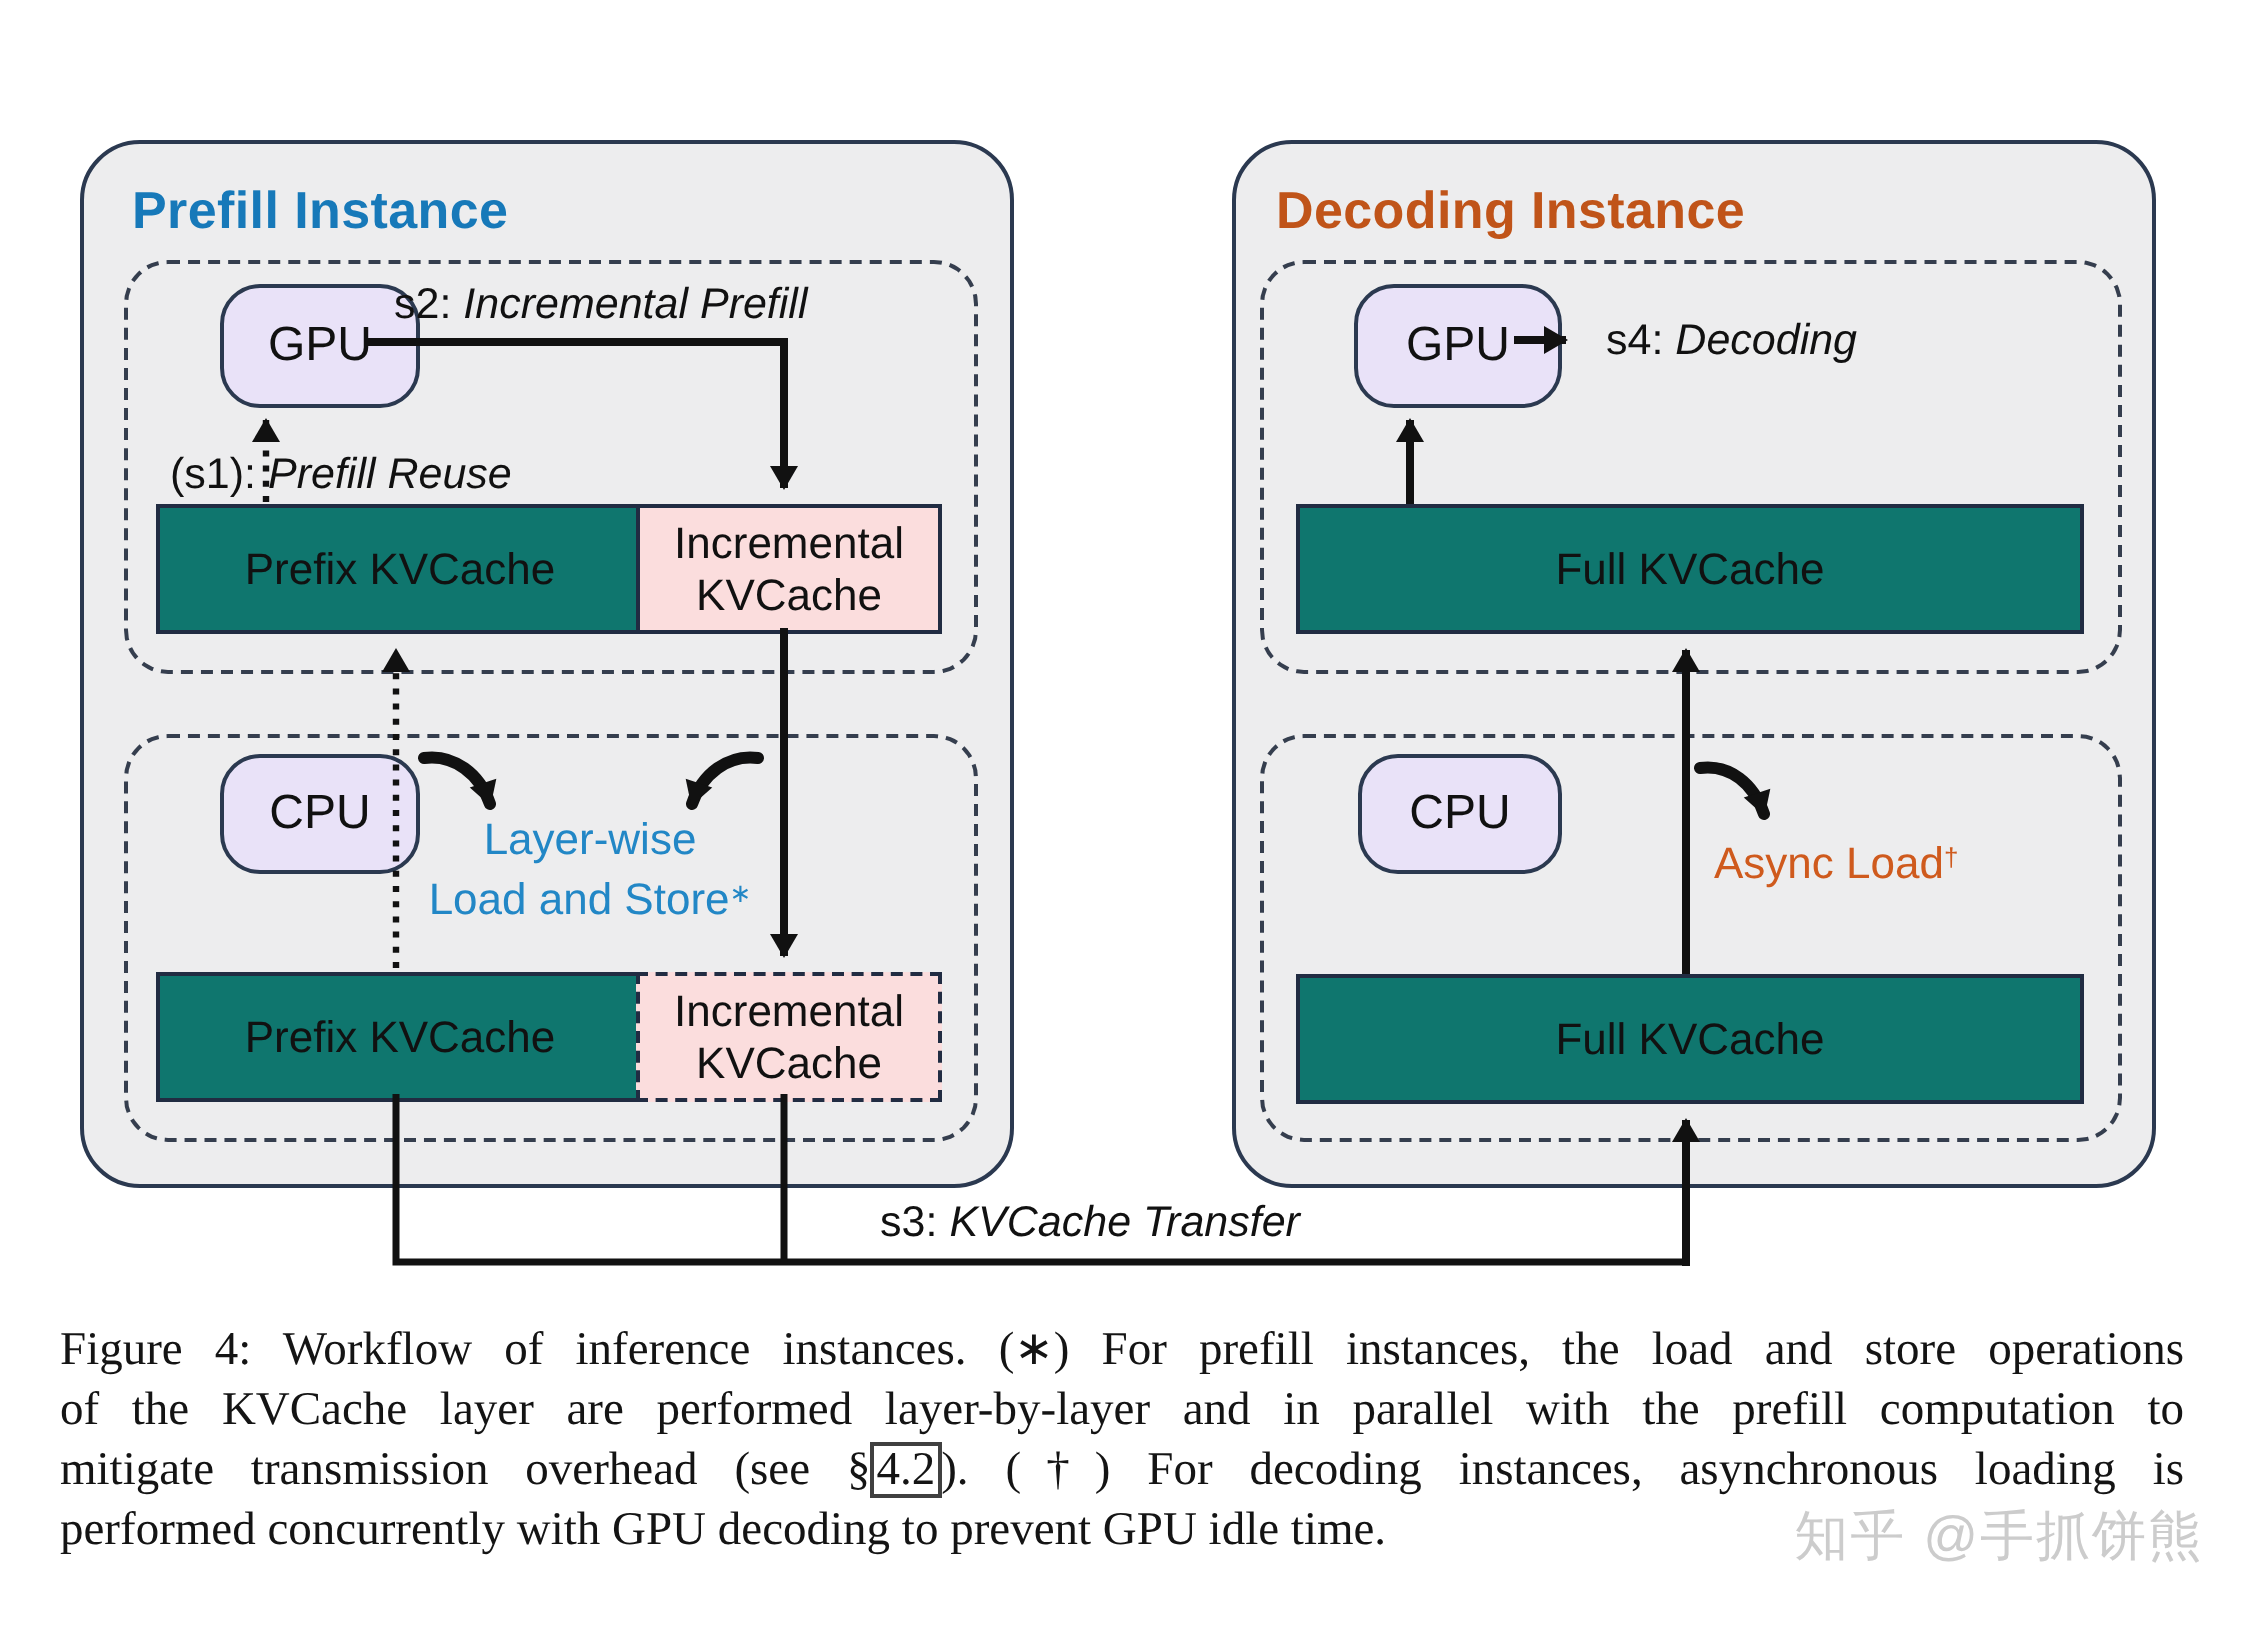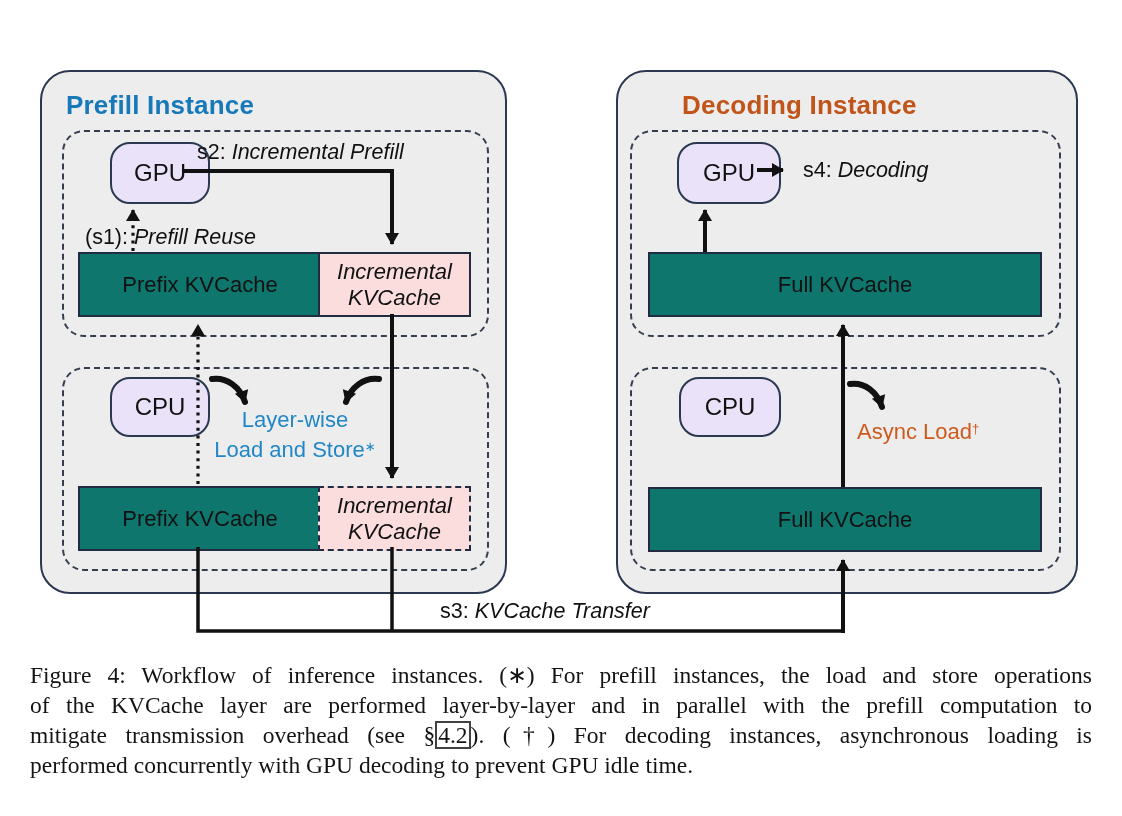--- a/index.html
+++ b/index.html
@@ -6,42 +6,42 @@
   .page{position:relative;width:1122px;height:816px;background:#ffffff;overflow:hidden;
         font-family:"Liberation Sans",sans-serif;color:#111;}
 
   
   .outer{position:absolute;background:#ededee;border:2.5px solid #2b3950;border-radius:30px;}
   .outer.prefill{left:40px;top:70px;width:463px;height:520px;}
   .outer.decoding{left:616px;top:70px;width:458px;height:520px;}
 
   .inst-title{position:absolute;font-size:26px;font-weight:700;letter-spacing:.2px;z-index:20;}
   .inst-title.blue{left:66px;top:90px;color:#1779b9;}
-  .inst-title.orange{left:638px;top:90px;color:#c05419;margin-left:44px;}
+  .inst-title.orange{left:638px;top:90px;color:#c05419;}
 
   
   .dashed{position:absolute;border:2px dashed #353e4e;border-radius:22px;z-index:2;}
   .p-dash-top{left:62px;top:130px;width:423px;height:203px;}
   .p-dash-bot{left:62px;top:367px;width:423px;height:200px;}
   .d-dash-top{left:630px;top:130px;width:427px;height:203px;}
   .d-dash-bot{left:630px;top:367px;width:427px;height:200px;}
 
   
   .chip{position:absolute;background:#e9e2f8;border:2.5px solid #2b3950;border-radius:20px;
         display:flex;align-items:center;justify-content:center;font-size:24px;z-index:3;margin-left:22px;}
   .p-gpu{left:88px;top:142px;width:96px;height:58px;}
   .p-cpu{left:88px;top:377px;width:96px;height:56px;}
   .d-gpu{left:655px;top:142px;width:100px;height:58px;}
   .d-cpu{left:657px;top:377px;width:98px;height:56px;}
 
   
   .kv{position:absolute;border:2.5px solid #212c42;display:flex;align-items:center;
       justify-content:center;text-align:center;font-size:22px;line-height:26px;z-index:3;}
   .kv.yellow{background:#0f766e;}
-  .kv.pink{background:#fbdddd;font-style:italic;}
+  .kv.pink{background:#fbdddd;}
   .kv.dashedge{border-style:dashed;border-width:2.5px;}
   .p-prefix-top{left:78px;top:252px;width:240px;height:61px;}
   .p-incr-top{left:318px;top:252px;width:149px;height:61px;}
   .p-prefix-bot{left:78px;top:486px;width:240px;height:61px;}
   .p-incr-bot{left:318px;top:486px;width:149px;height:61px;}
   .d-full-top{left:648px;top:252px;width:390px;height:61px;}
   .d-full-bot{left:648px;top:487px;width:390px;height:61px;}
 
   
   .overlay{position:absolute;left:0;top:0;width:1122px;height:660px;z-index:10;pointer-events:none;}
@@ -166,14 +166,15 @@
 
   <div class="caption">
     <div class="cap-line just">Figure 4:  Workflow of inference instances.  (∗) For prefill instances, the load and store operations</div>
     <div class="cap-line just">of the KVCache layer are performed layer-by-layer and in parallel with the prefill computation to</div>
     <div class="cap-line just">
       <span>mitigate transmission overhead (see §</span><span class="refbox">4.2</span><span>).  (†) For decoding instances, asynchronous loading is</span>
     </div>
     <div class="cap-line">performed concurrently with GPU decoding to prevent GPU idle time.</div>
   </div>
 
+  <div class="watermark">知乎 @手抓饼熊</div>
 
 </div>
 
 </body></html>

